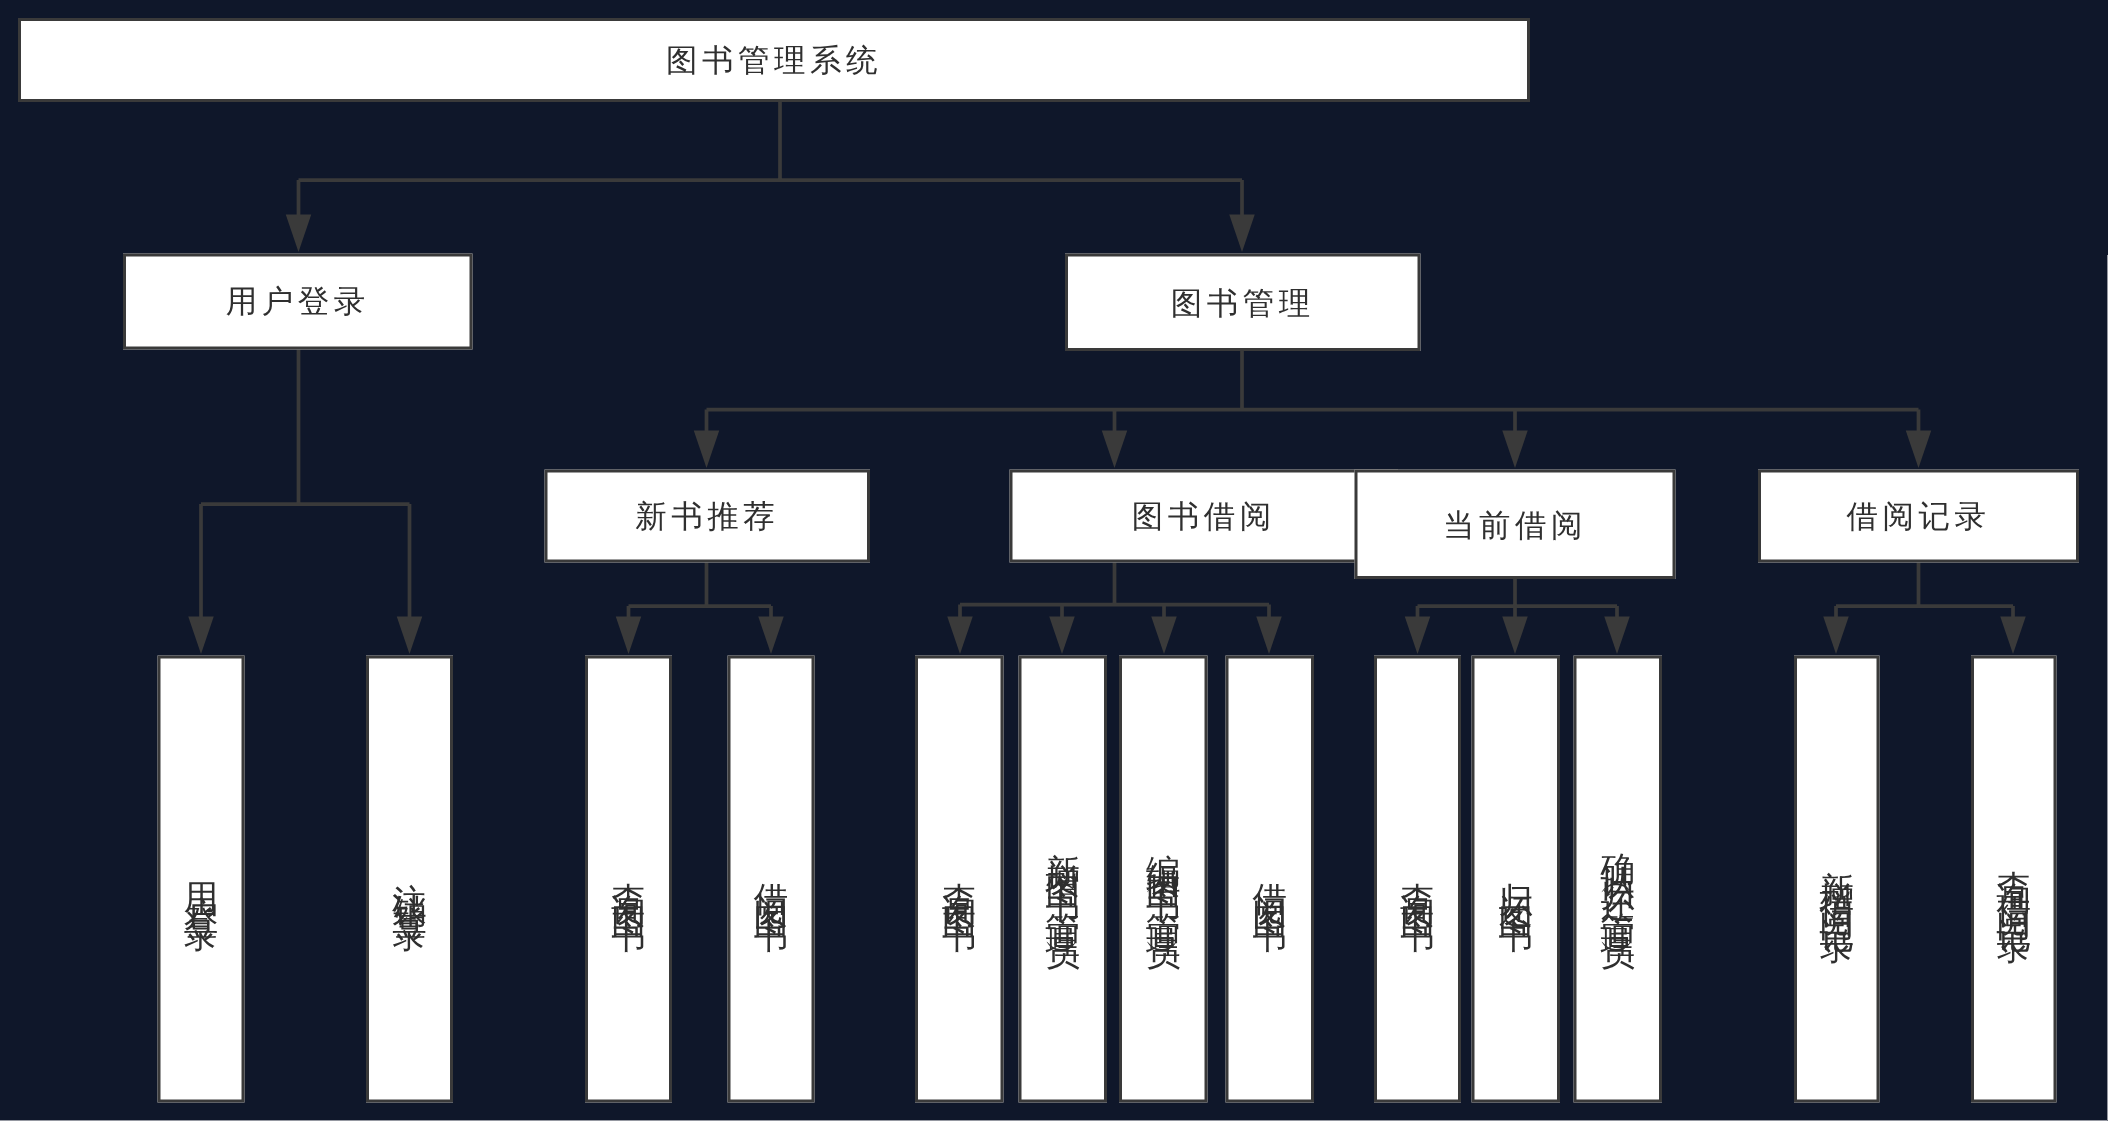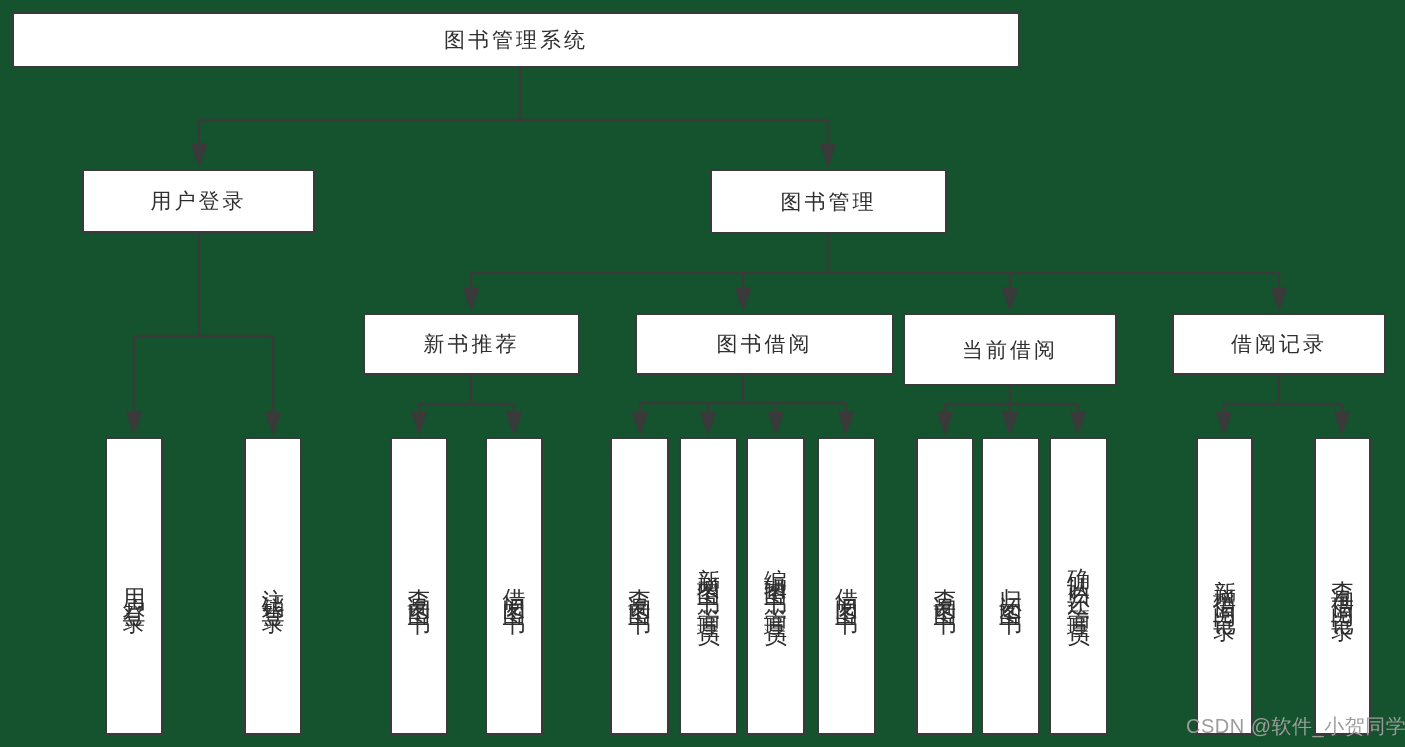--- a/index.html
+++ b/index.html
@@ -1,17 +1,17 @@
 <!DOCTYPE html>
 <html><head>
 <meta charset="utf-8">
 <style>
   html,body{margin:0;padding:0;background:#ffffff;}
   .stage{
-    position:relative;width:1405px;height:747px;background:#14532d;
+    position:relative;width:1405px;height:747px;background:#0f172a;
     font-family:"Liberation Sans",sans-serif;color:#2f2f2f;overflow:hidden;
   }
   .box{
     position:absolute;background:#ffffff;border:2.5px solid #3a3a3a;
     box-sizing:border-box;display:flex;align-items:center;justify-content:center;
   }
   .hlbl{font-size:21px;letter-spacing:3px;white-space:nowrap;}
   .vlbl{
     writing-mode:vertical-rl;text-orientation:mixed;
     font-size:23px;letter-spacing:8px;line-height:1;white-space:nowrap;
@@ -79,21 +79,21 @@
   <div class="box" style="left:82px;top:169px;width:233px;height:64px">
     <span class="hlbl">用户登录</span>
   </div>
   <div class="box" style="left:363px;top:313px;width:217px;height:62px">
     <span class="hlbl">新书推荐</span>
   </div>
 
   <div class="box" style="left:710px;top:169px;width:237px;height:65px">
     <span class="hlbl">图书管理</span>
   </div>
-  <div class="box" style="left:635px;top:313px;width:259px;height:62px">
+  <div class="box" style="left:673px;top:313px;width:259px;height:62px">
     <span class="hlbl">图书借阅</span>
   </div>
   <div class="box" style="left:903px;top:313px;width:214px;height:73px">
     <span class="hlbl">当前借阅</span>
   </div>
   <div class="box" style="left:1172px;top:313px;width:214px;height:62px">
     <span class="hlbl">借阅记录</span>
   </div>
 
   <div class="box" style="left:105px;top:437px;width:58px;height:298px">
@@ -133,14 +133,13 @@
     <span class="vlbl">确认归还（管理员）</span>
   </div>
 
   <div class="box" style="left:1196px;top:437px;width:57px;height:298px">
     <span class="vlbl">新增借阅记录</span>
   </div>
   <div class="box" style="left:1314px;top:437px;width:57px;height:298px">
     <span class="vlbl">查询借阅记录</span>
   </div>
 
-  <div class="watermark">CSDN @软件_小贺同学</div>
 </div>
 
 </body></html>

